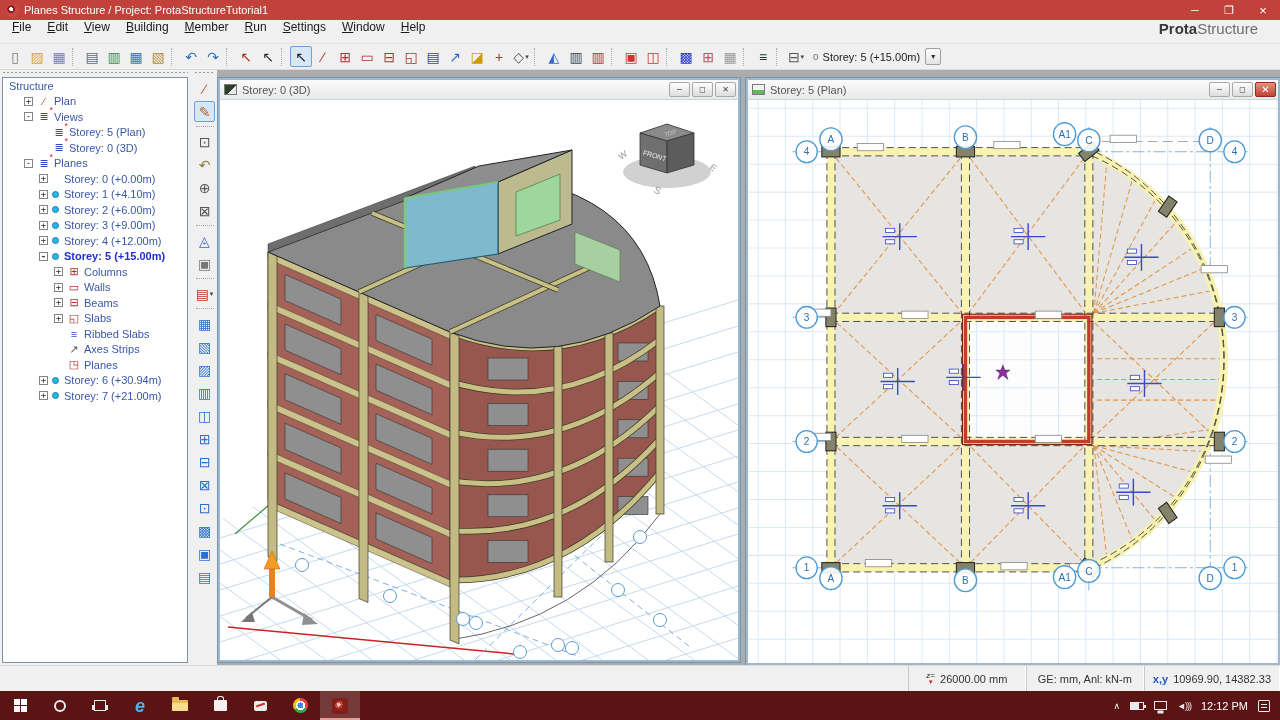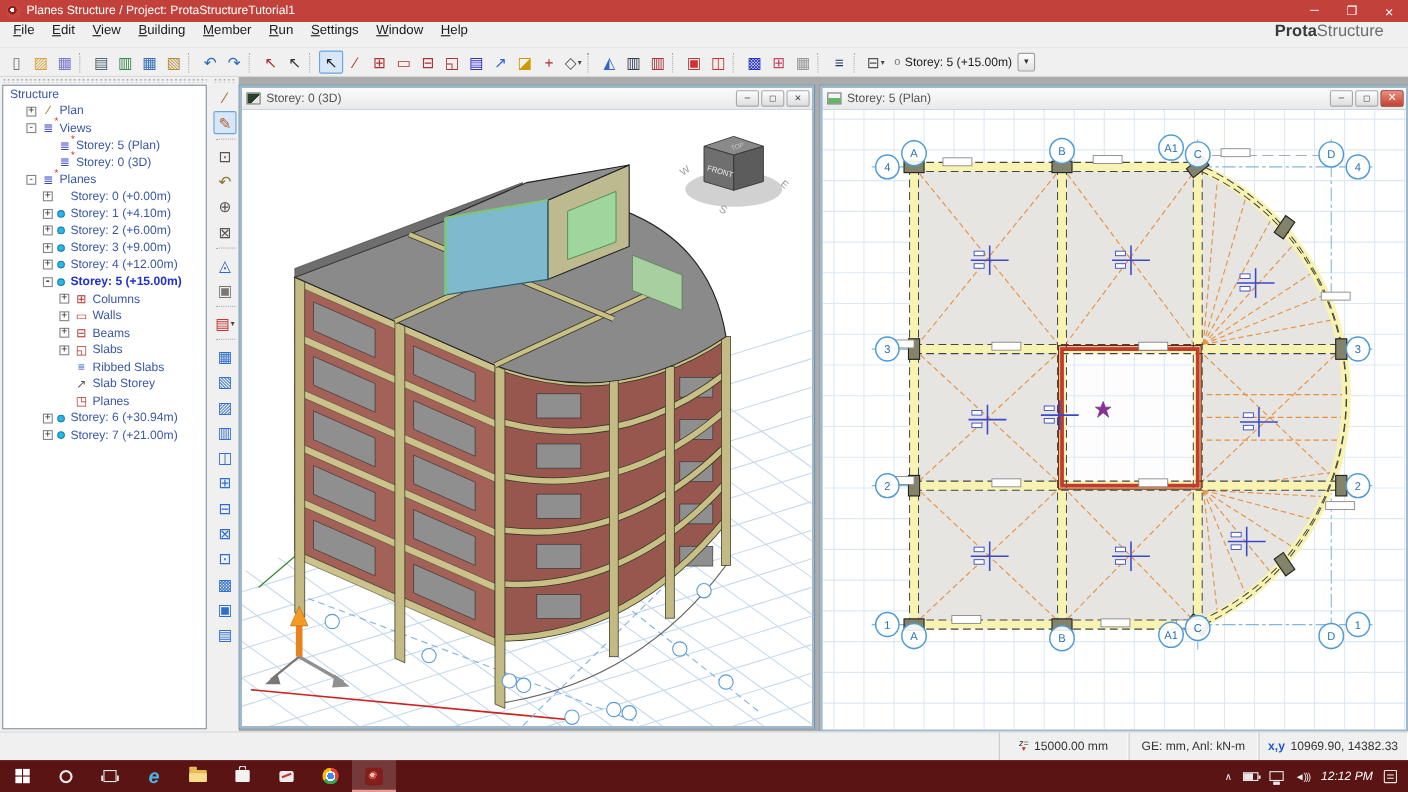--- a/index.html
+++ b/index.html
@@ -88,21 +88,21 @@
   .i-chrome { width:15px; height:15px; border-radius:50%; background:radial-gradient(circle, #4285F4 0 3px, #fff 3px 4.5px, transparent 4.5px), conic-gradient(#EA4335 0 33%, #34A853 0 66%, #FBBC05 0 100%); }
   .i-prota { width:16px; height:16px; border-radius:3px; background:#7E1F1B; position:relative; }
   .i-prota:after { content:""; position:absolute; left:3px; top:3px; width:10px; height:10px; border-radius:50%; background:radial-gradient(circle at 35% 35%, #F0C0BC 0 2px, #C94840 2px 4px, #8F1F1B 4px); }
   .tray { margin-left:auto; display:flex; align-items:center; gap:10px; padding-right:10px; font-size:11px; }
   .t-chev { font-size:9px; color:#eee; }
   .t-batt { width:14px; height:8px; border:1px solid #E8E8E8; position:relative; background:linear-gradient(90deg,#E8E8E8 0 70%, transparent 70%); }
   .t-batt:after { content:""; position:absolute; right:-3px; top:2px; width:2px; height:3px; background:#E8E8E8; }
   .t-net { width:13px; height:9px; border:1.5px solid #E8E8E8; position:relative; }
   .t-net:after { content:""; position:absolute; left:3px; bottom:-4px; width:5px; height:2px; background:#E8E8E8; box-shadow:0 0 0 0.5px #E8E8E8; }
   .t-spk { font-size:9px; color:#E8E8E8; letter-spacing:-1px; }
-  .t-clock { color:#fff;font-style:italic; }
+  .t-clock { color:#fff; }
   .t-ac { width:12px; height:12px; border:1.5px solid #E8E8E8; border-radius:1px; position:relative; }
   .t-ac:after { content:""; position:absolute; left:2px; top:3px; width:6px; height:1.5px; background:#E8E8E8; box-shadow:0 3px 0 #E8E8E8; }
 </style>
 </head>
 <body>
 
 <div class="screen">
 
   <div class="titlebar">
     <span class="app-logo"></span>
@@ -256,21 +256,21 @@
           <span>Slabs</span>
         </div>
         <div class="tree-row" style="padding-left: 51px;">
           <span class="exp-sp"></span>
           <span class="ti" style="color: rgb(46, 79, 192);">≡</span>
           <span>Ribbed Slabs</span>
         </div>
         <div class="tree-row" style="padding-left: 51px;">
           <span class="exp-sp"></span>
           <span class="ti" style="color: rgb(85, 85, 85);">↗</span>
-          <span>Slab Storey</span>
+          <span>Axes Strips</span>
         </div>
         <div class="tree-row" style="padding-left: 51px;">
           <span class="exp-sp"></span>
           <span class="ti" style="color: rgb(176, 48, 48);">◳</span>
           <span>Planes</span>
         </div>
         <div class="tree-row" style="padding-left: 36px;">
           <span class="exp">+</span>
           <span class="sdot"></span>
           <span>Storey: 6 (+30.94m)</span>
@@ -764,21 +764,21 @@
     </div>
   </div>
 
   <div class="statusbar">
     <span class="sb-fill"></span>
     <span class="sb-cell" style="min-width:118px;">
       <span class="z-ico">
           <span class="zt">z=</span>
           <span class="zm">▼</span>
         </span>
-      <span>15000.00 mm</span>
+      <span>26000.00 mm</span>
     </span>
     <span class="sb-cell" style="min-width:118px;">
       <span>GE: mm,  Anl: kN-m</span>
     </span>
     <span class="sb-cell" style="min-width:130px;align-items:center;">
       <span class="xy-lab">x,y</span>
       <span>10969.90, 14382.33</span>
     </span>
   </div>
 

